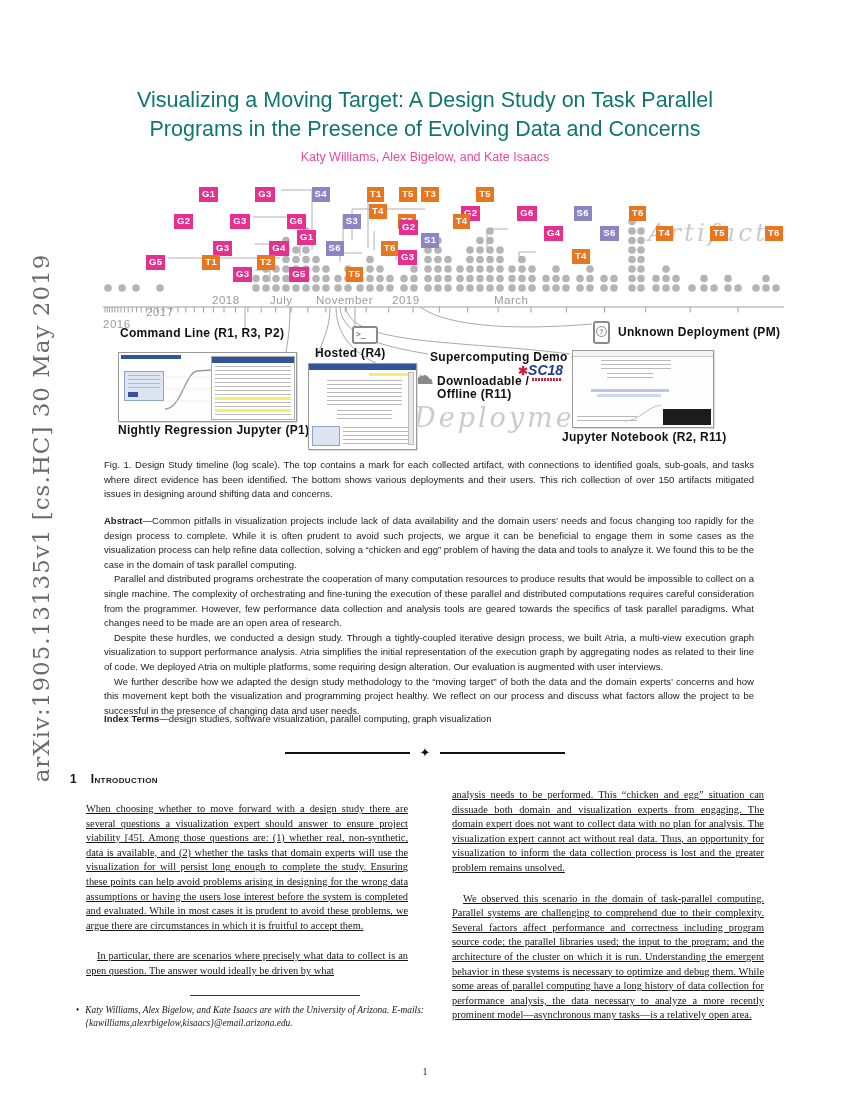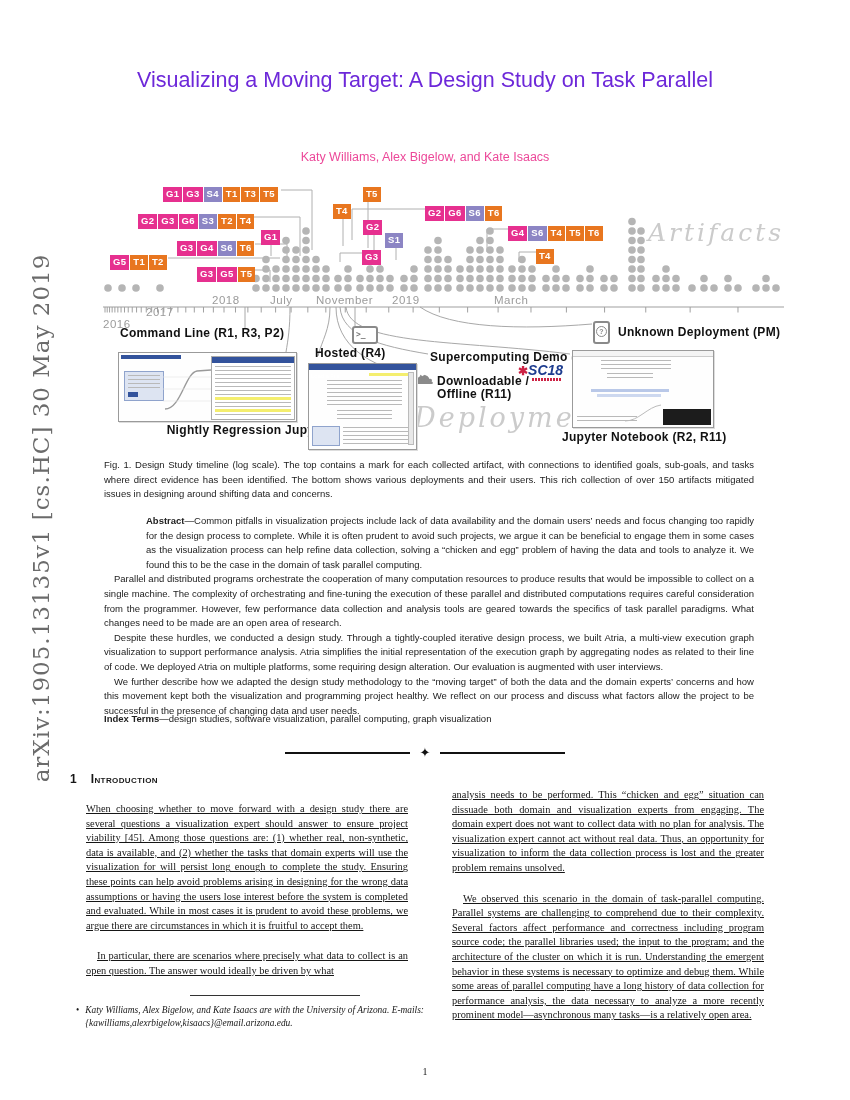--- a/index.html
+++ b/index.html
@@ -5,37 +5,37 @@
   html,body{margin:0;padding:0;}
   body{width:850px;height:1100px;background:#ffffff;position:relative;overflow:hidden;
        font-family:"Liberation Serif",serif;color:#1a1a1a;}
 
   
   .arxiv-stamp{position:absolute;left:-232px;top:498px;width:560px;height:40px;
     text-align:center;transform:rotate(-90deg);
     font:23px "DejaVu Serif",serif;color:#6b6b6b;letter-spacing:1px;}
 
   
-  .title{position:absolute;left:75px;top:66px;width:700px;text-align:center;
-    font:21.5px "Liberation Sans",sans-serif;color:#6d28d9;line-height:29px;}
+  .title{position:absolute;left:75px;top:86px;width:700px;text-align:center;
+    font:21.5px "Liberation Sans",sans-serif;color:#0f766e;line-height:29px;}
   .authors{position:absolute;left:75px;top:150px;width:700px;text-align:center;
     font:12.5px "Liberation Sans",sans-serif;color:#ec4899;}
 
   
   #figure{position:absolute;left:0;top:178px;width:850px;height:272px;}
   #fig-svg{position:absolute;left:0;top:0;}
   .chip-group{position:absolute;white-space:nowrap;}
   .chip{display:inline-block;height:13px;line-height:14px;padding:1px 3px;
-    font:bold 9.5px "Liberation Sans",sans-serif;color:#fff;margin-right:1px;letter-spacing:.3px;}
+    font:bold 9.5px "Liberation Sans",sans-serif;color:#fff;margin-right:1px;letter-spacing:.3px;margin-left:36px;}
   .chip-g{background:#e6308f}.chip-s{background:#8c85c4}.chip-t{background:#e8761f}
   .axis-label{position:absolute;font:11.5px "Liberation Sans",sans-serif;color:#9b9b9b;letter-spacing:.5px;}
   .watermark{position:absolute;font:italic 25px "DejaVu Serif",serif;color:#cbcbcb;letter-spacing:3px;}
   .wm-artifacts{left:648px;top:40px;}
   .wm-deployments{left:414px;top:224px;font-size:27px;}
-  .dep-label{position:absolute;font:bold 12px "Liberation Sans",sans-serif;color:#111;letter-spacing:.3px;white-space:nowrap;text-align:right;}
+  .dep-label{position:absolute;font:bold 12px "Liberation Sans",sans-serif;color:#111;letter-spacing:.3px;white-space:nowrap;}
   .lbl-cmd{left:120px;top:148px;}
   .lbl-unknown{left:618px;top:147px;}
   .lbl-hosted{left:315px;top:168px;}
   .lbl-scdemo{left:430px;top:172px;}
   .lbl-down1{left:437px;top:196px;}
   .lbl-down2{left:437px;top:209px;}
   .cap-regression{left:118px;top:245px;width:240px;}
   .cap-jupyter{left:562px;top:252px;width:160px;text-align:left;}
   .term-icon{position:absolute;left:352px;top:148px;width:20px;height:14px;border:2px solid #8a8a8a;
     border-radius:3px;font:bold 8px "DejaVu Sans Mono",monospace;color:#777;line-height:13px;padding-left:2px;background:#fff;}
@@ -67,21 +67,21 @@
   .jp-blue1{position:absolute;left:18px;top:38px;width:78px;height:3px;background:#b9c8e8;}
   .jp-blue2{position:absolute;left:24px;top:43px;width:64px;height:3px;background:#cdd8ef;}
   .jp-head{height:5px;background:#f4f4f4;border-bottom:1px solid #ccc;}
 
   
   .figcaption{position:absolute;left:104px;top:458px;width:650px;
     font:9.5px "Liberation Sans",sans-serif;line-height:14.6px;text-align:justify;color:#222;}
   .abstract{position:absolute;left:104px;top:514px;width:650px;
     font:9.5px "Liberation Sans",sans-serif;line-height:14.6px;text-align:justify;color:#222;}
   .abstract p{margin:0;text-indent:10px;}
-  .abstract p.first{text-indent:0;margin-left:42px;}
+  .abstract p.first{text-indent:0;}
   .indexterms{position:absolute;left:104px;top:712px;width:650px;
     font:9.5px "Liberation Sans",sans-serif;line-height:14.6px;color:#222;}
   .divider{position:absolute;left:0;top:740px;width:850px;text-align:center;}
   .divider .inner{display:inline-flex;align-items:center;gap:10px;}
   .divider .rule{width:125px;height:1.6px;background:#111;}
   .divider .diamond{font-size:13px;color:#111;}
 
   
   .col{position:absolute;font:10.4px "Liberation Serif",serif;line-height:14.6px;text-align:justify;color:#161616;}
   .col-left{left:70px;top:772px;width:354px;}
@@ -97,20 +97,21 @@
   .pagenum{position:absolute;left:0;top:1066px;width:850px;text-align:center;
     font:10px "Liberation Serif",serif;color:#222;}
 </style>
 </head>
 <body>
 
 <div class="arxiv-stamp">arXiv:1905.13135v1  [cs.HC]  30 May 2019</div>
 
 <div class="title">
   <span>Visualizing a Moving Target: A Design Study on Task Parallel</span><br>
+  <span>Programs in the Presence of Evolving Data and Concerns</span>
 </div>
 <div class="authors">Katy Williams, Alex Bigelow, and Kate Isaacs</div>
 
 <div id="figure">
   <svg id="fig-svg" width="850" height="272">
 
     <line x1="103" y1="129" x2="784" y2="129" stroke="#a0a0a0" stroke-width="1.2"></line>
 
     <g stroke="#b0b0b0" stroke-width="1" fill="none">
       <path d="M281 12 H312 V72"></path>

